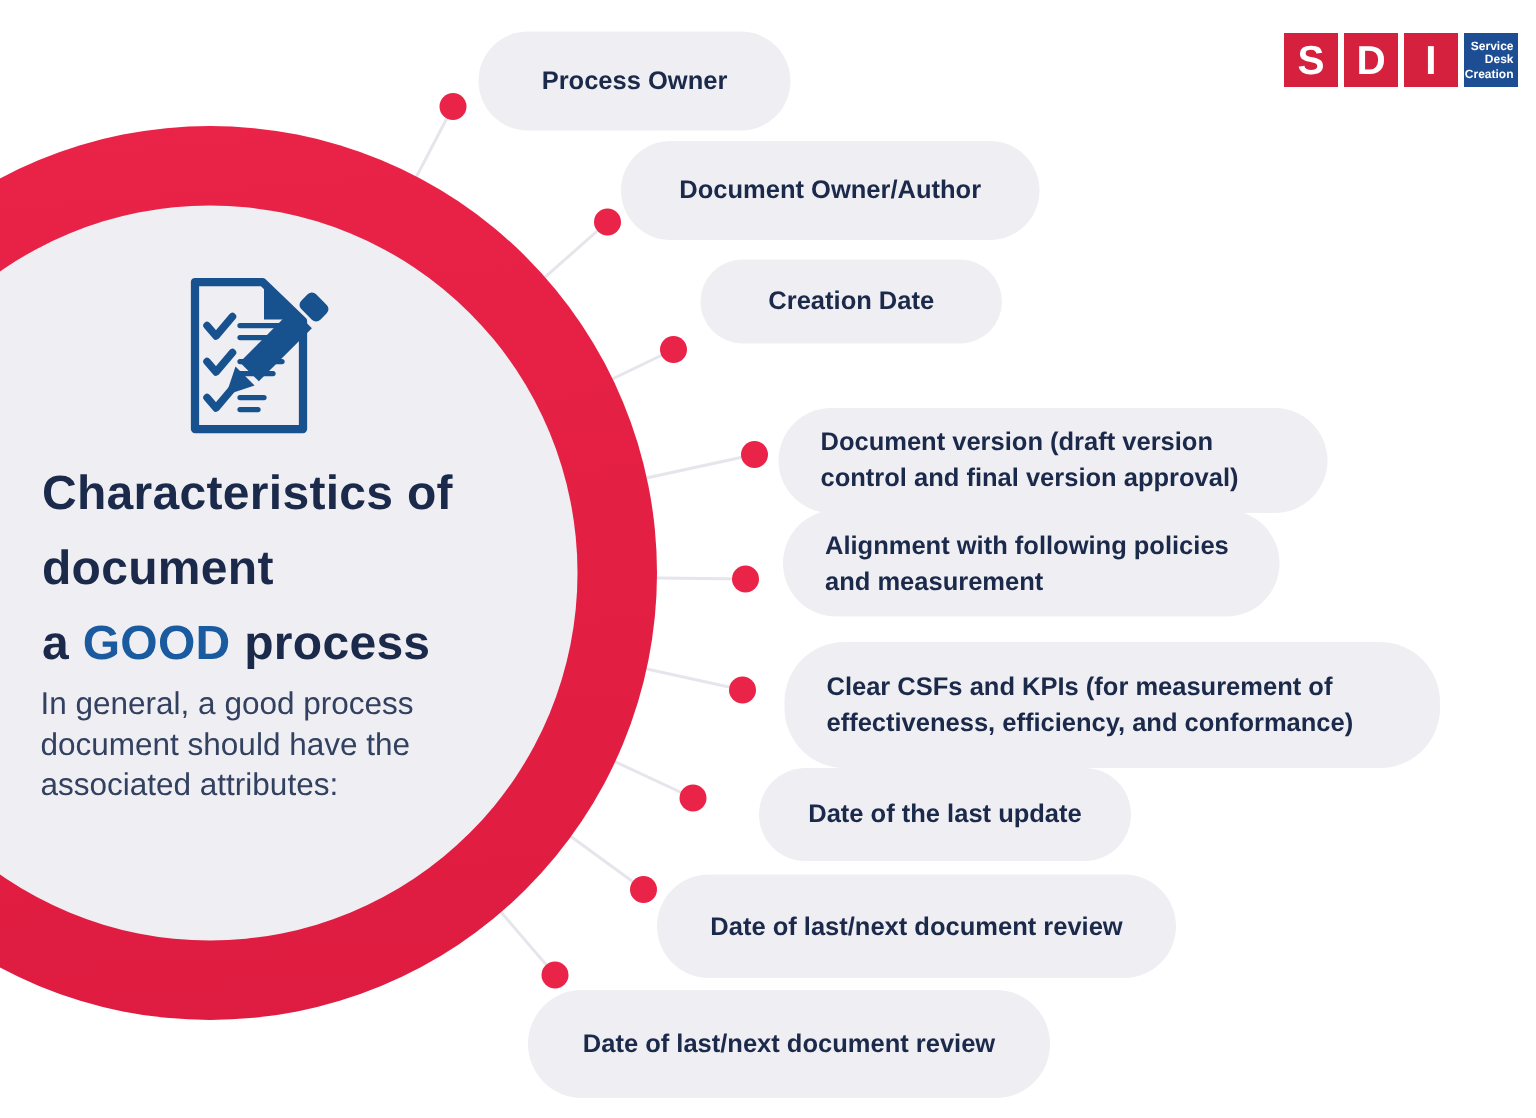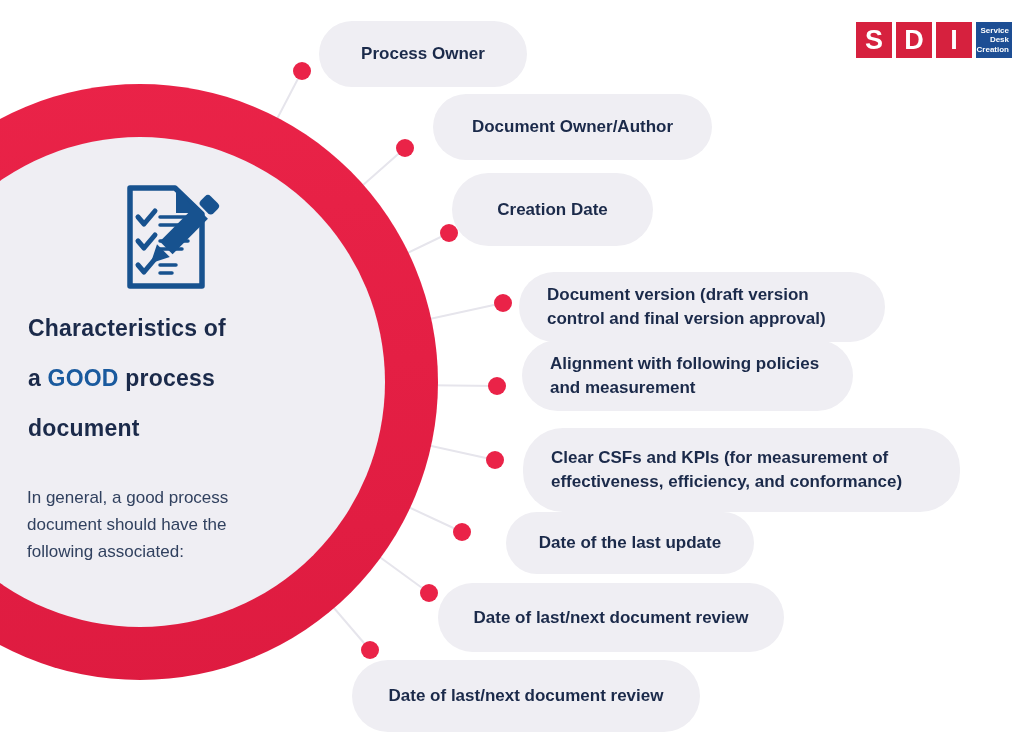--- a/index.html
+++ b/index.html
@@ -18,27 +18,27 @@
     background:linear-gradient(175deg,var(--accent-red,#ea2348) 0%, #de1b40 100%);
   }
   .circle-inner{
     position:absolute;left:-105px;top:137px;width:490px;height:490px;
     border-radius:50%;background:var(--pill-bg,#efeef3);z-index:3;
   }
   
   .doc-icon{position:absolute;left:112px;top:180px;z-index:4;}
   .title{
     position:absolute;left:28px;top:303px;width:330px;z-index:4;
-    font-size:23px;line-height:50px;font-weight:800;color:var(--navy,#1b2a4a);
+    font-size:32px;line-height:50px;font-weight:800;color:var(--navy,#1b2a4a);
     letter-spacing:.2px;
   }
   .title .hl{color:var(--highlight-blue,#1a5a9e);}
   .subtitle{
     position:absolute;left:27px;top:456px;width:300px;z-index:4;
-    font-size:17px;line-height:27px;font-weight:500;color:var(--subtitle,#31415f);margin-top:28px;
+    font-size:21px;line-height:27px;font-weight:500;color:var(--subtitle,#31415f);
   }
   
   .pill{
     position:absolute;z-index:5;background:var(--pill-bg,#efeef3);
     border-radius:40px;display:flex;flex-direction:column;justify-content:center;
     color:var(--navy,#1b2a4a);font-size:17px;font-weight:600;line-height:24px;
     box-sizing:border-box;
   }
   .pill.center{align-items:center;text-align:center;}
   .pill.left{padding-left:28px;padding-right:16px;align-items:flex-start;text-align:left;}
@@ -99,37 +99,37 @@
     <g transform="translate(74,48) rotate(45)">
       <rect class="icon-fill" x="-9" y="-40" width="18" height="14" rx="4"></rect>
       <rect class="icon-fill" x="-9" y="-22" width="18" height="50"></rect>
       <path class="icon-fill" d="M-9 32 L9 32 L0 50 Z"></path>
     </g>
   </svg>
 </div>
 
 <div class="title">
   <div>Characteristics of</div>
+  <div>document</div>
   <div><span>a </span><span class="hl">GOOD</span><span> process</span></div>
-  <div>document</div>
 </div>
 
 <div class="subtitle">
   <div>In general, a good process</div>
   <div>document should have the</div>
-  <div>following associated:</div>
+  <div>associated attributes:</div>
 </div>
 
 <div class="pill center" style="left:319px;top:21px;width:208px;height:66px">
   <div>Process Owner</div>
 </div>
-<div class="pill center" style="left:433px;top:94px;width:279px;height:66px">
+<div class="pill center" style="left:414px;top:94px;width:279px;height:66px">
   <div>Document Owner/Author</div>
 </div>
-<div class="pill center" style="left:452px;top:173px;width:201px;height:73px">
+<div class="pill center" style="left:467px;top:173px;width:201px;height:56px">
   <div>Creation Date</div>
 </div>
 <div class="pill left" style="left:519px;top:272px;width:366px;height:70px">
   <div>Document version (draft version</div>
   <div>control and final version approval)</div>
 </div>
 <div class="pill left" style="left:522px;top:340px;width:331px;height:71px">
   <div>Alignment with following policies</div>
   <div>and measurement</div>
 </div>

